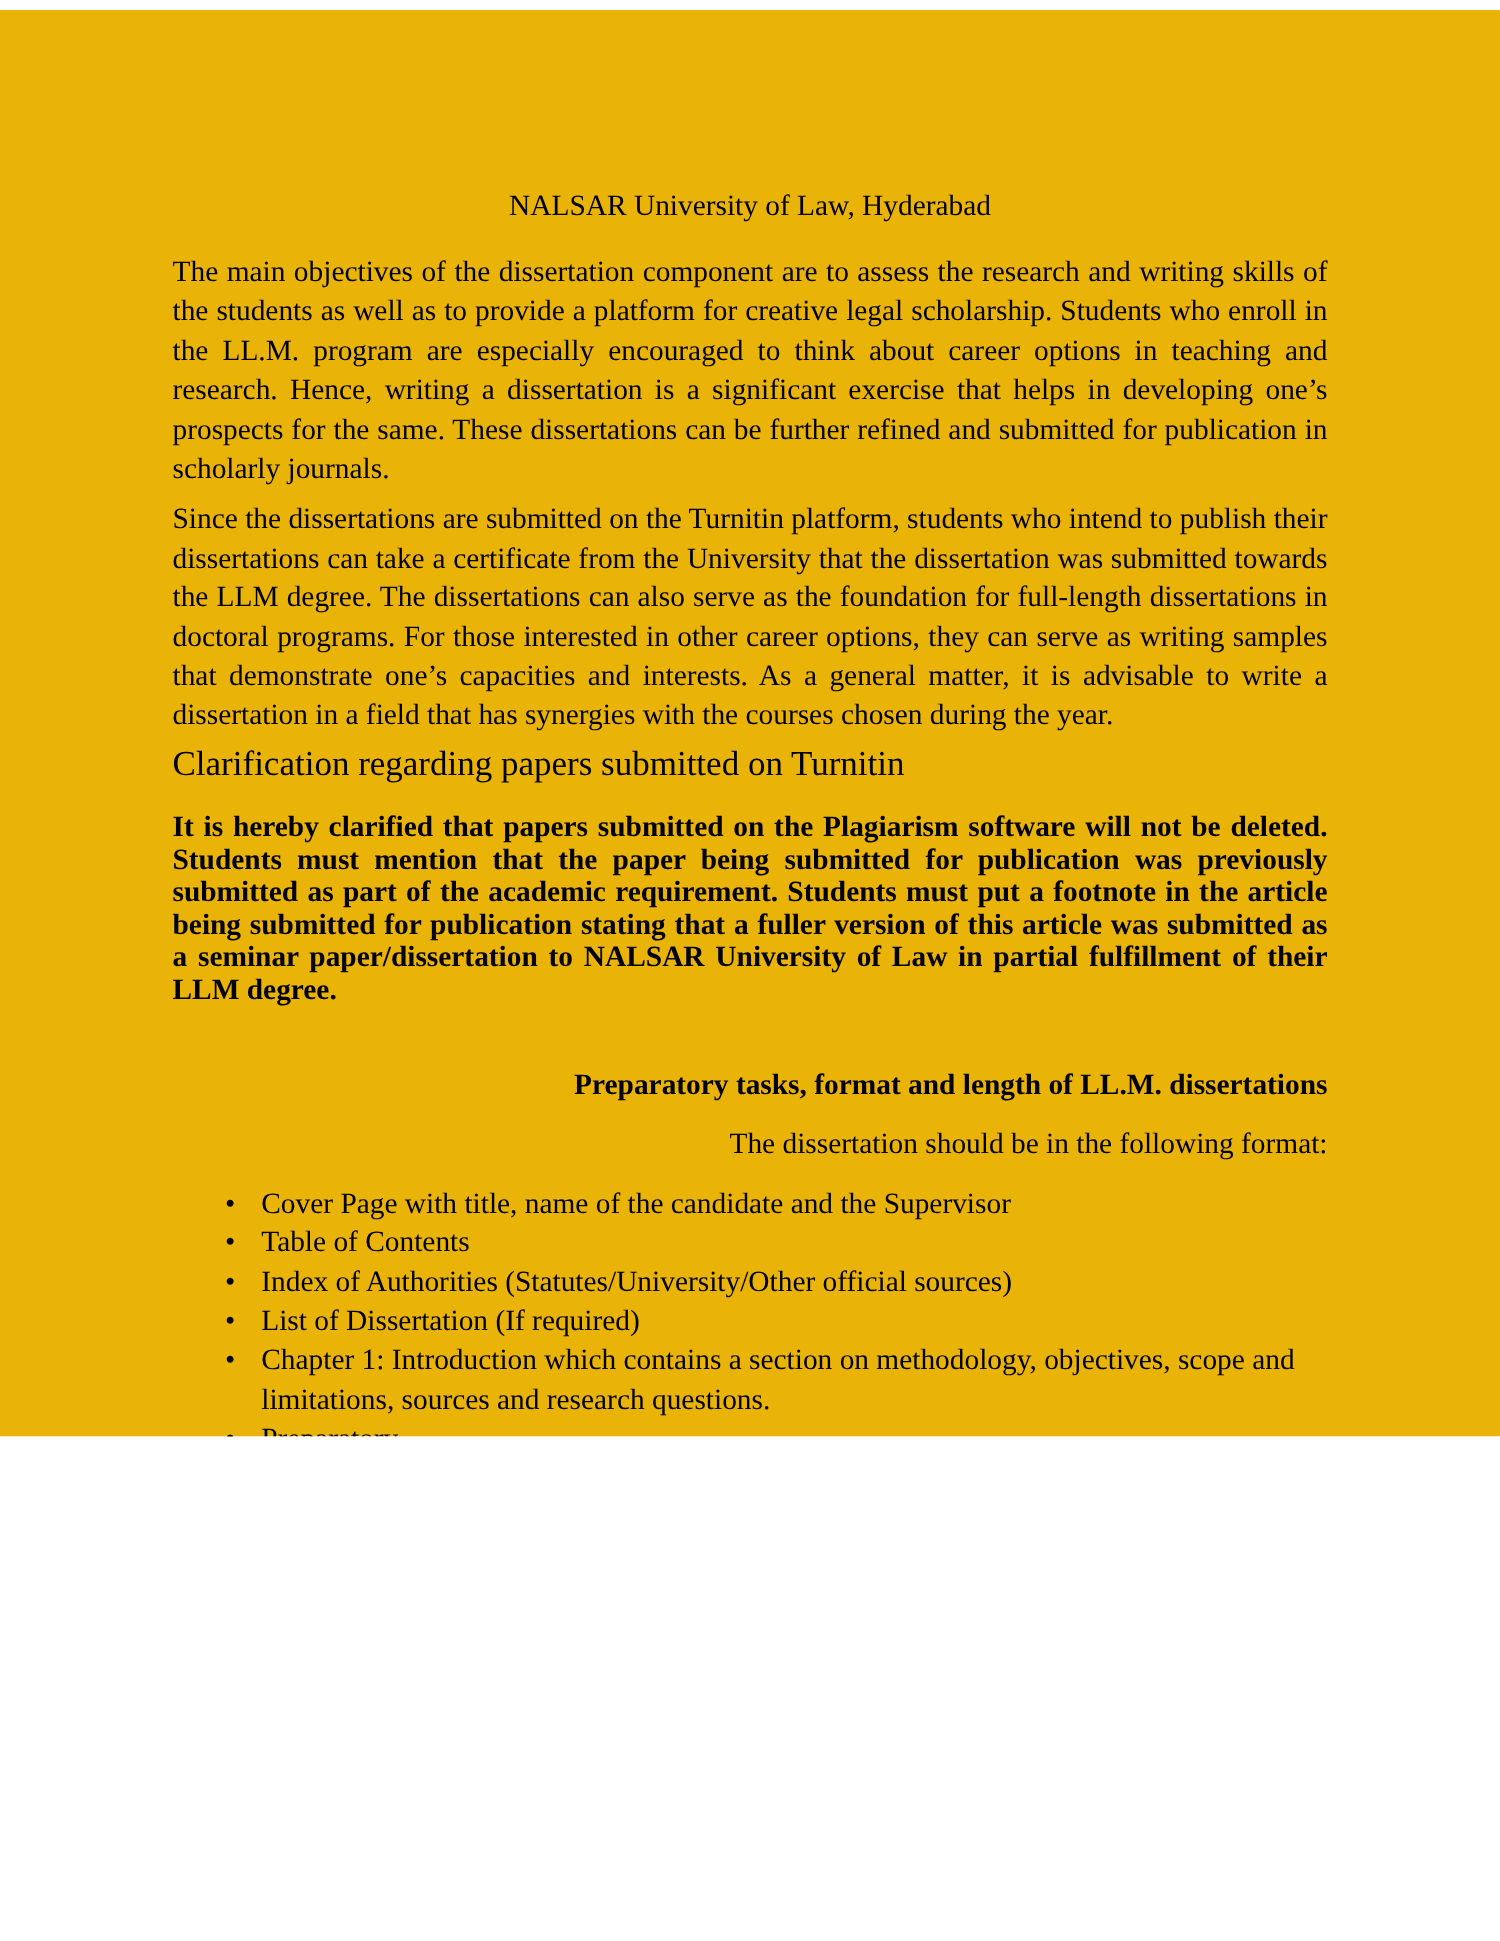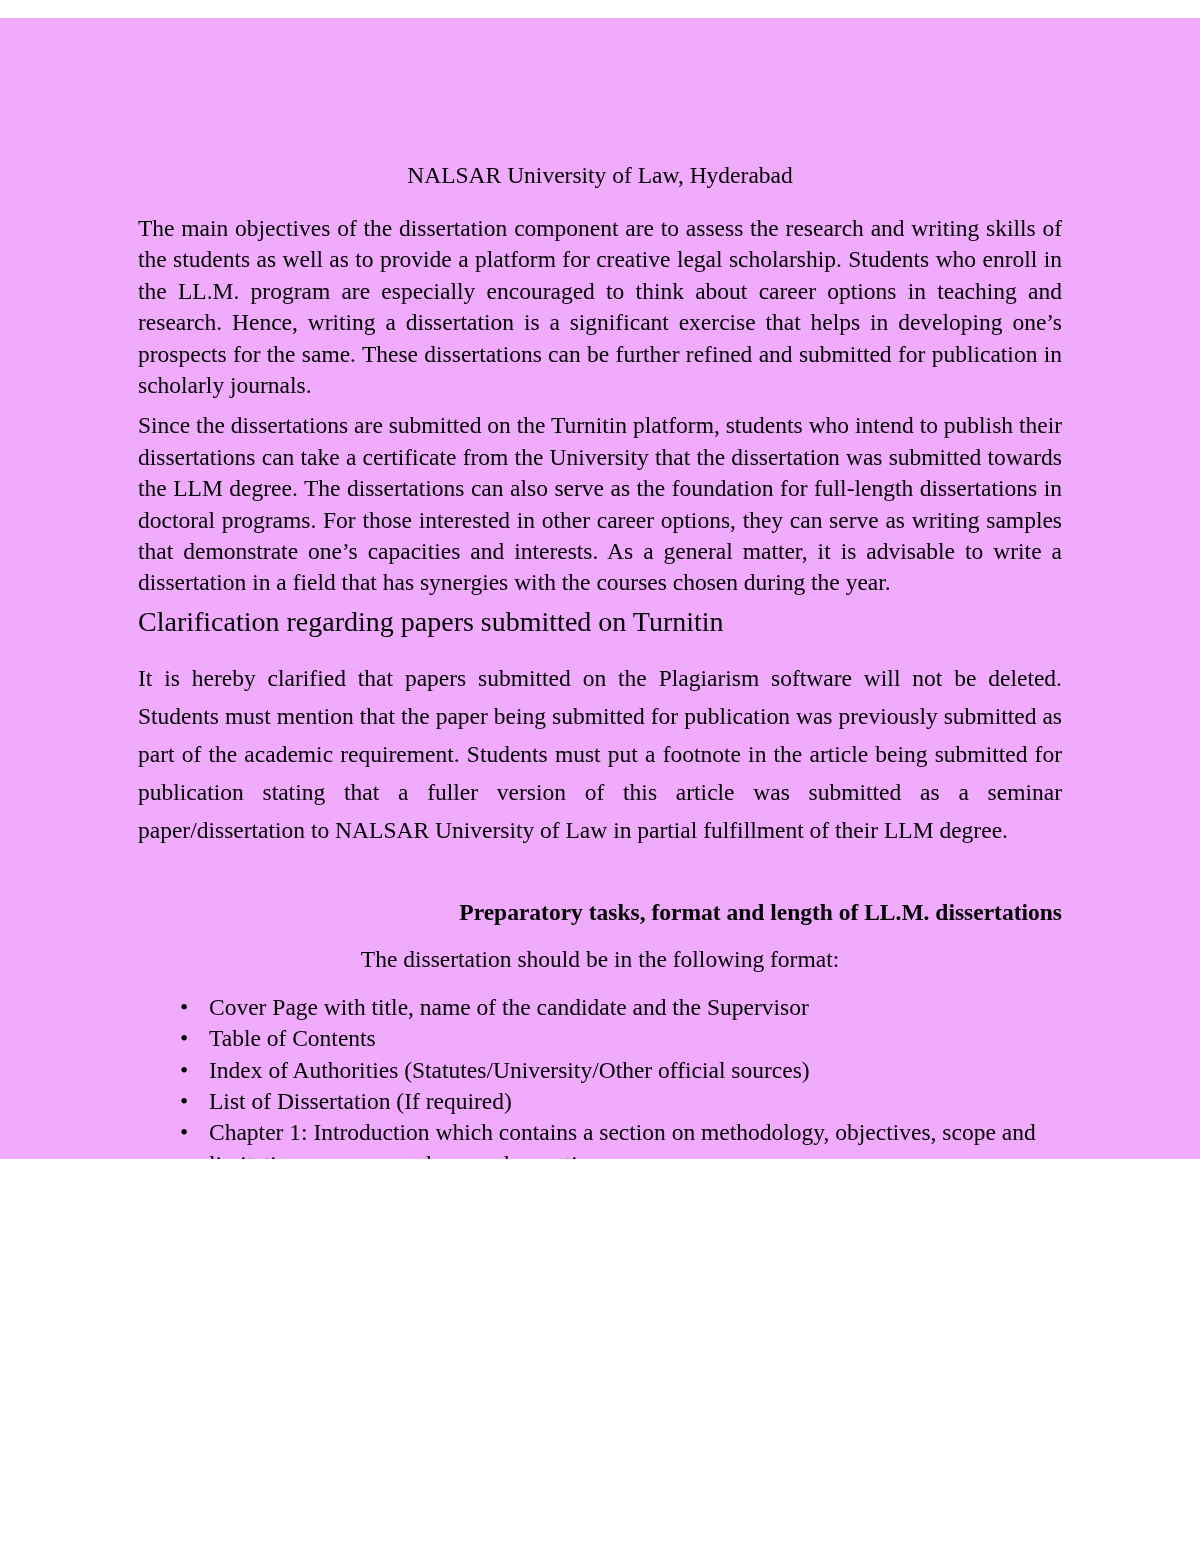--- a/index.html
+++ b/index.html
@@ -10,25 +10,25 @@
   body {
     width: 1200px;
     height: 1553px;
     position: relative;
     font-family: "Liberation Serif", "DejaVu Serif", serif;
     color: #000000;
     -webkit-font-smoothing: antialiased;
   }
   .page {
     position: absolute;
-    top: 18px;
+    top: 8px;
     left: 0;
     width: 1200px;
     height: 1141px;
-    background: #f0abfc;
+    background: #eab308;
     overflow: hidden;
   }
   .content {
     position: absolute;
     left: 138px;
     top: 140px;
     width: 924px;
   }
   .doc-title {
     text-align: center;
@@ -45,40 +45,41 @@
     margin: 0 0 22px 0;
   }
   p.body-para {
     font-size: 23.5px;
     line-height: 31.4px;
     text-align: justify;
     text-justify: inter-word;
     margin: 0 0 9px 0;
   }
   p.body-para.tight {
-    line-height: 38px;
+    line-height: 26px;
     margin: 0 0 12px 0;
+    font-weight: bold;
   }
   p.plain-line {
     font-size: 28px;
     line-height: 27.5px;
     text-align: left;
     margin: 0 0 24px 0;
   }
   h2.section-heading {
     font-size: 23.5px;
     line-height: 31px;
     font-weight: bold;
     text-align: right;
     margin: 48px 0 16px 0;
   }
   p.lead-in {
     font-size: 23.5px;
     line-height: 31.4px;
-    text-align: center;
+    text-align: right;
     margin: 0 0 16px 0;
   }
   ul.format-list {
     list-style: none;
     margin: 0;
     padding: 0;
   }
   ul.format-list > li {
     position: relative;
     font-size: 23.5px;

